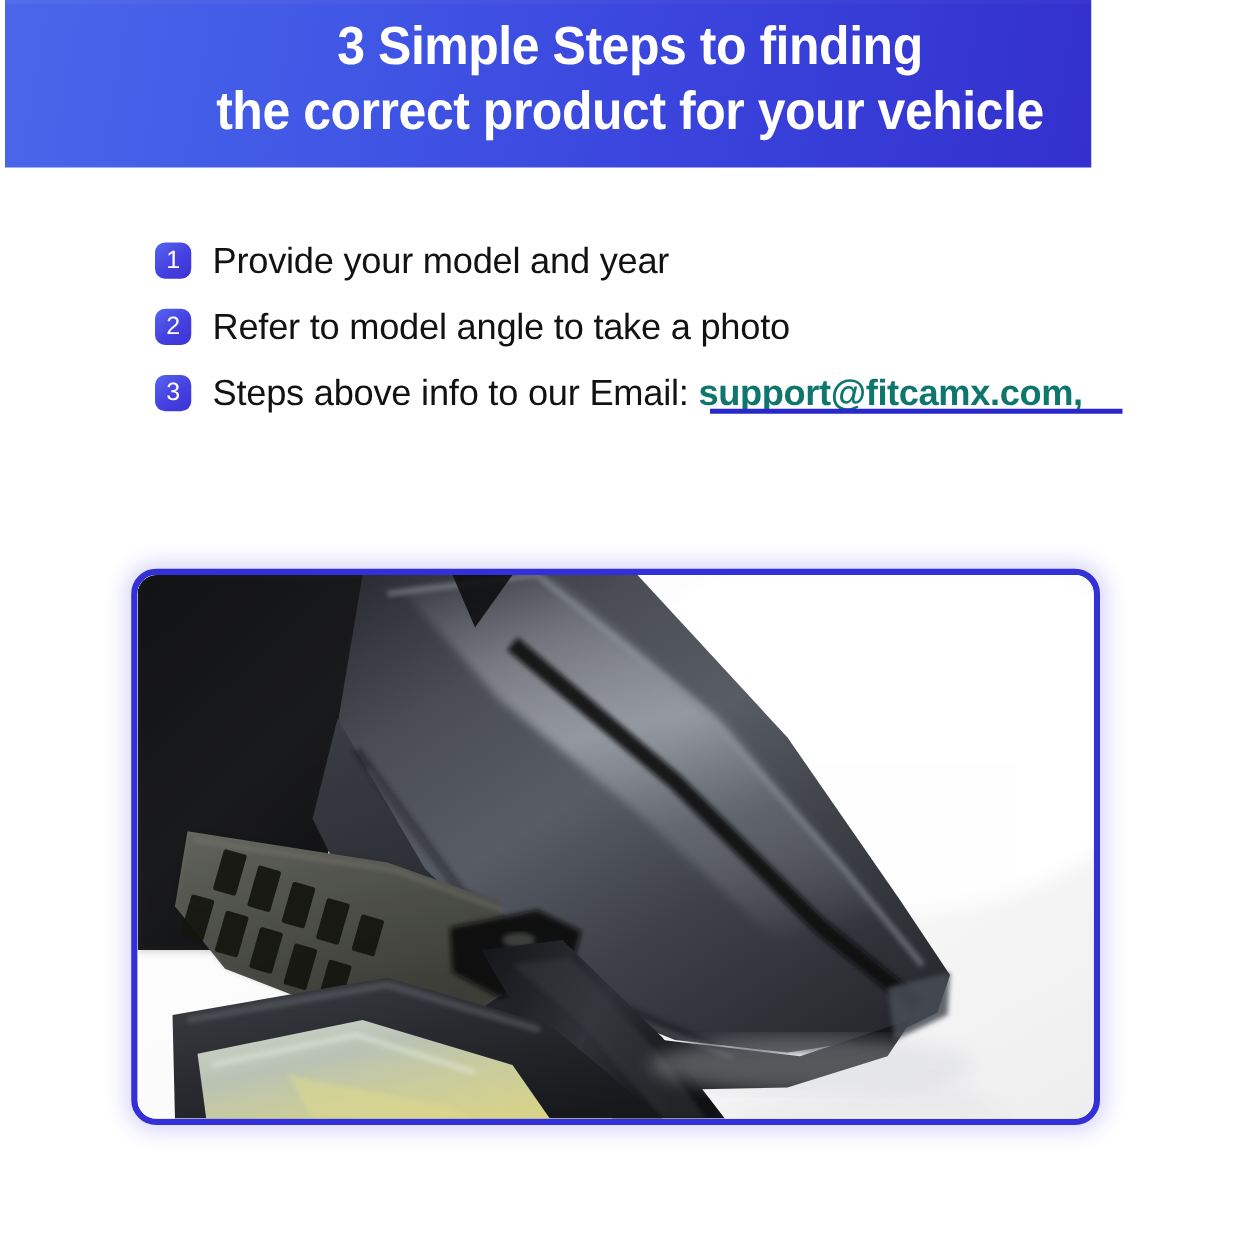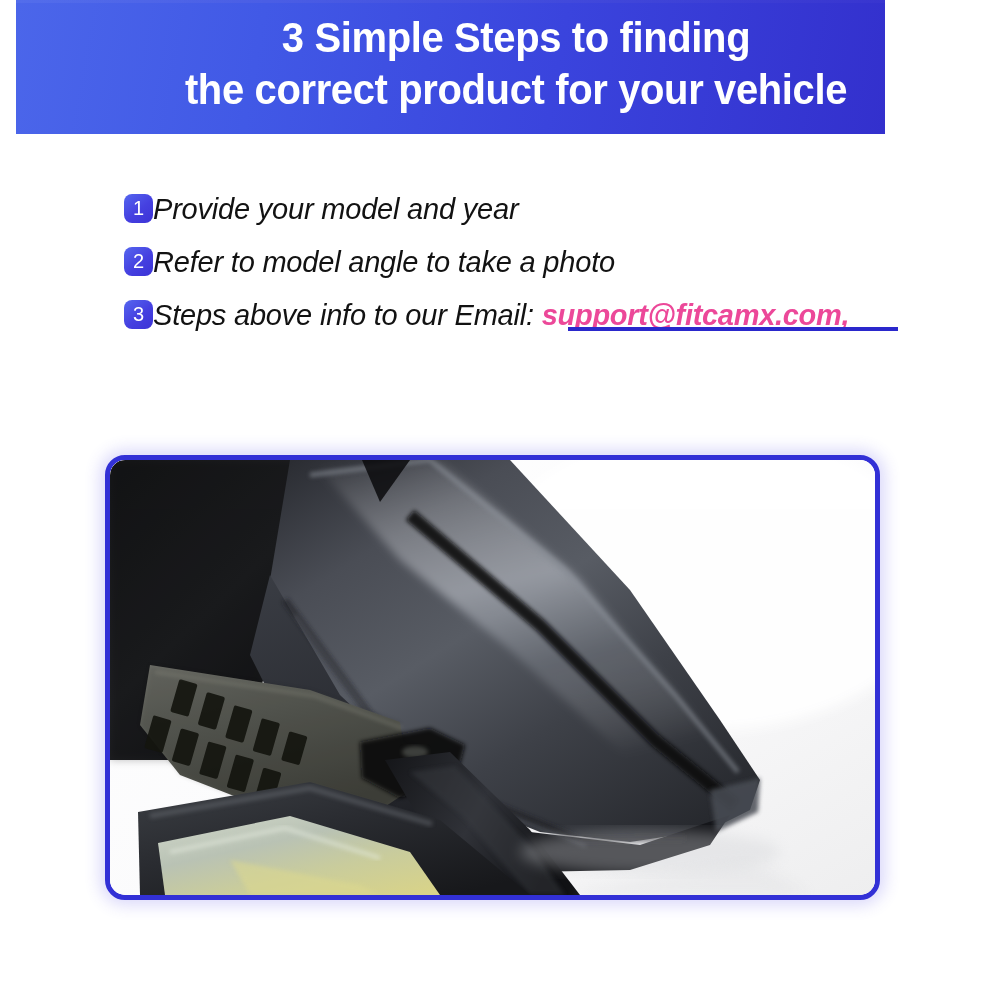--- a/index.html
+++ b/index.html
@@ -11,21 +11,21 @@
     height: 1000px;
     background: #ffffff;
     font-family: "Liberation Sans", sans-serif;
     overflow: hidden;
     position: relative;
   }
 
   
   .banner {
     position: absolute;
-    left: 16px;
+    left: 4px;
     top: 0;
     width: 869px;
     height: 134px;
     background: linear-gradient(100deg, #4b66ea 0%, #4159e6 28%, #3a44dd 62%, #3330cd 100%);
     overflow: hidden;
   }
   .banner-toprule {
     position: absolute;
     left: 0; top: 0;
     width: 100%; height: 3px;
@@ -71,35 +71,35 @@
     border-radius: 8px;
     background: linear-gradient(140deg, #5566ef 0%, #4540e0 55%, #3c33d6 100%);
     color: #ffffff;
     font-size: 20px;
     line-height: 29px;
     text-align: center;
     font-weight: normal;
     margin-top: 4px;
   }
   .step-text {
+    margin-left: 17px;
     color: #121212;
     font-size: 29px;
     line-height: 38px;
     letter-spacing: -0.2px;
     white-space: nowrap;
-    font-style: italic;
   }
   .step-row.r2 { margin-top: 8px; }
   .step-row.r3 { margin-top: 8px; }
   .step-text .second-line {
     display: block;
     white-space: nowrap;
   }
   .email-link {
-    color: #ec4899;
+    color: #0f766e;
     font-weight: bold;
     text-decoration: none;
     position: relative;
     letter-spacing: -0.3px;
   }
   .email-underline {
     position: absolute;
     left: 568px;
     top: 327px;
     width: 330px;

